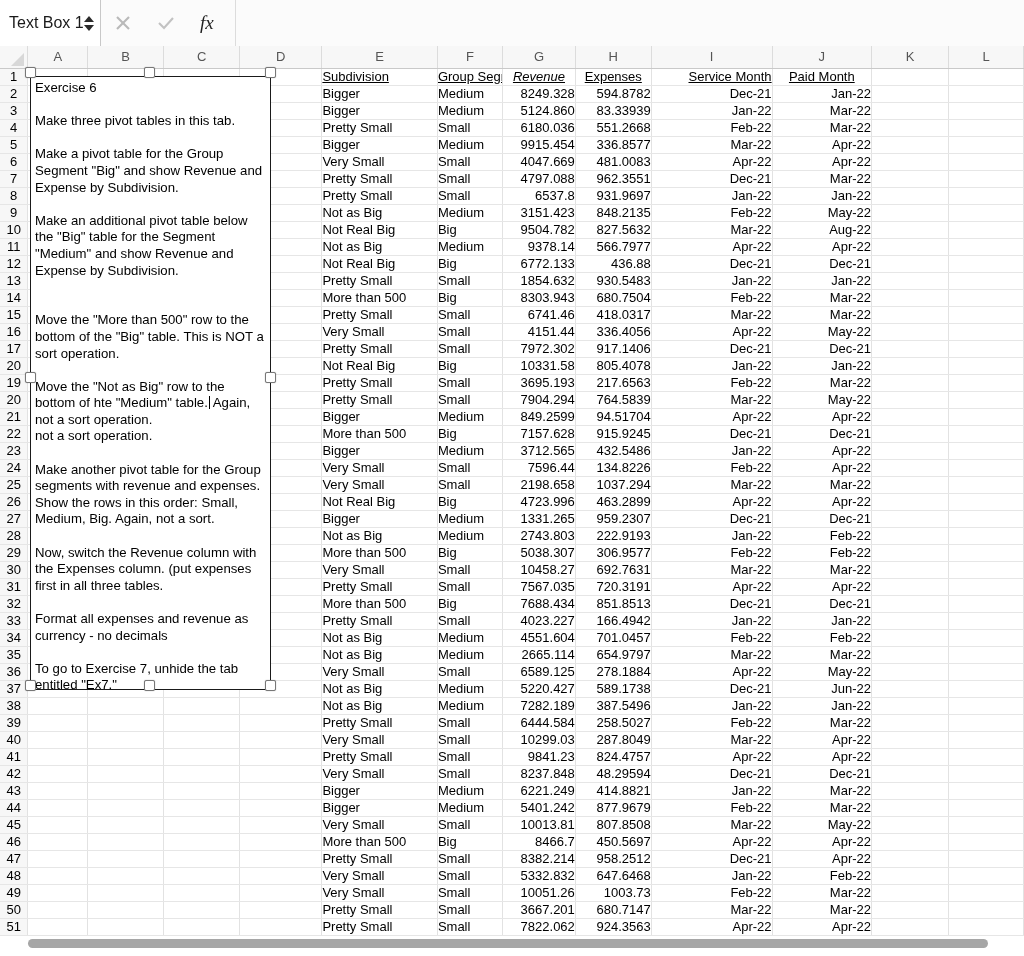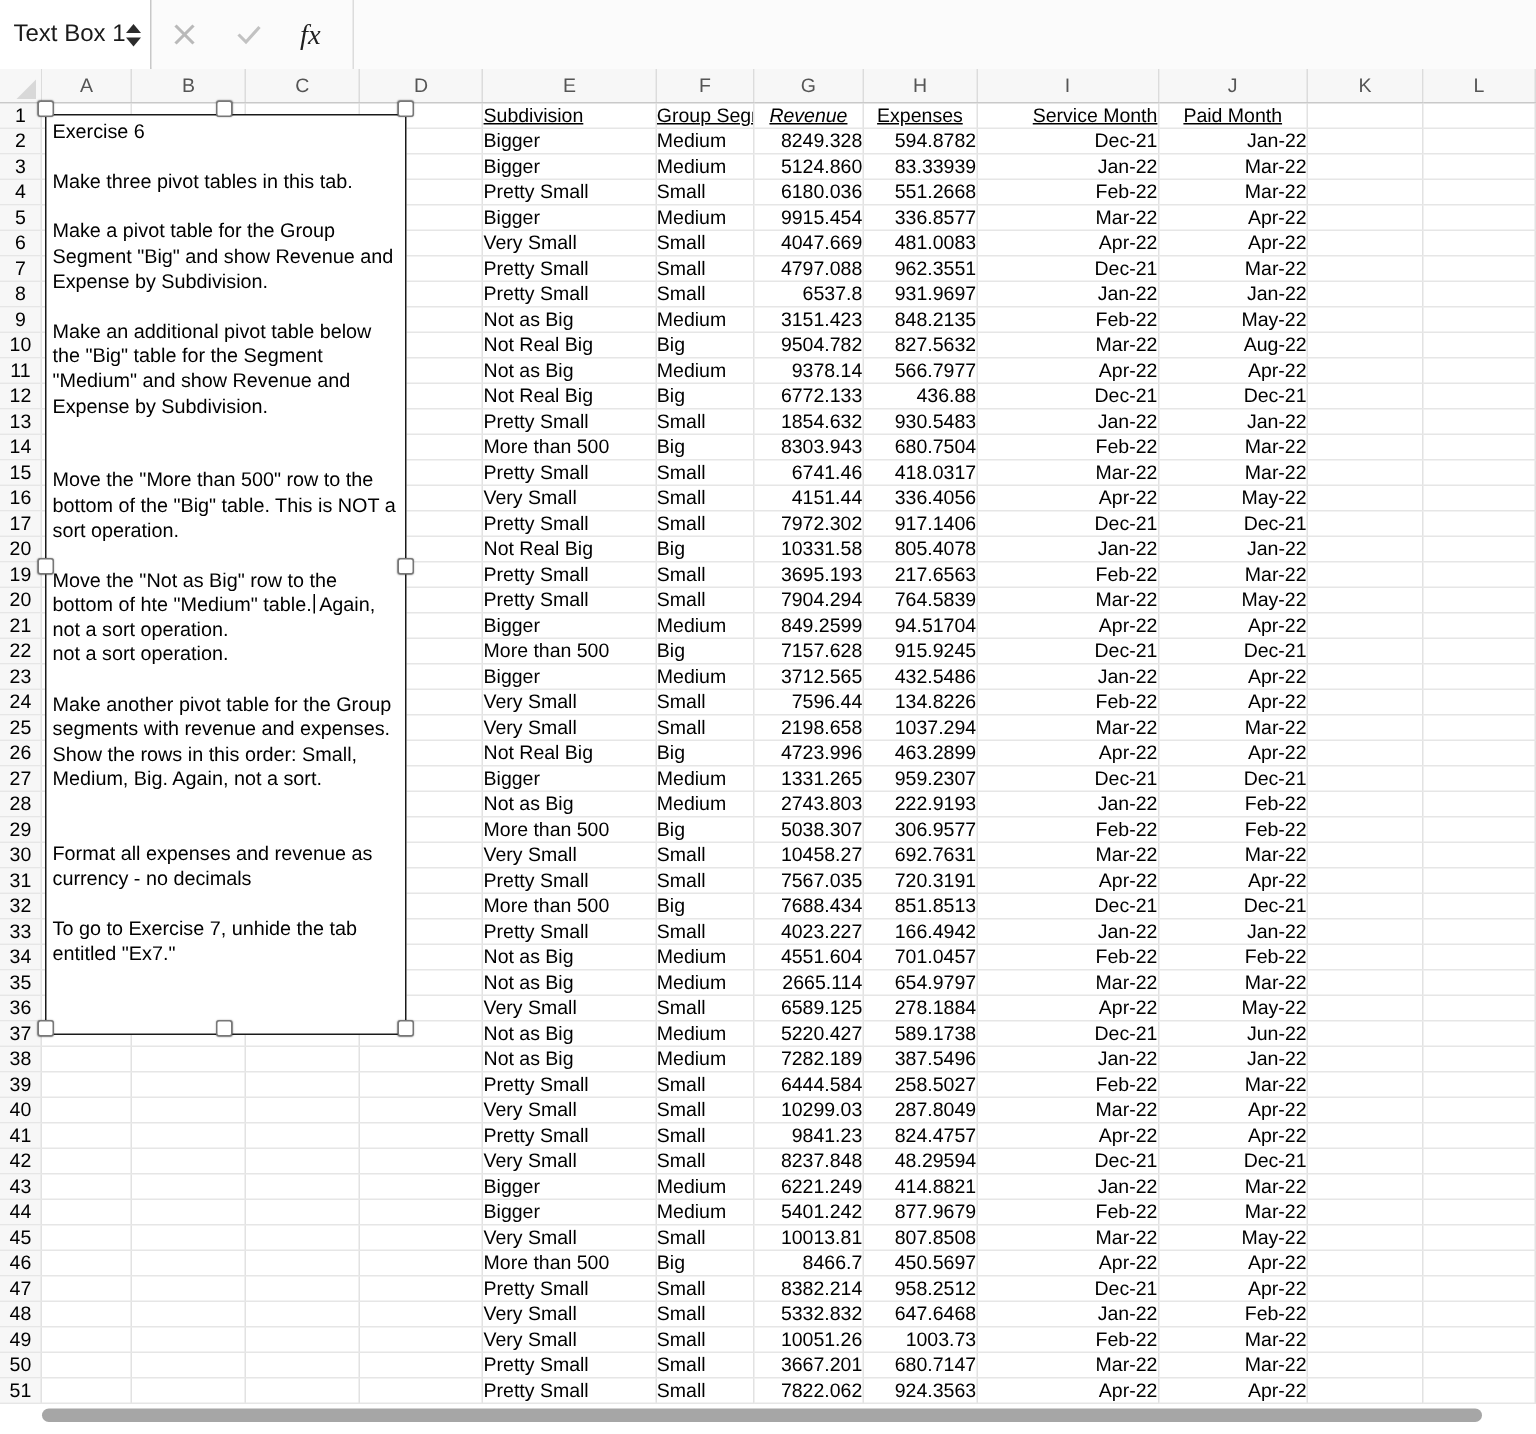--- a/index.html
+++ b/index.html
@@ -1016,20 +1016,21 @@
     <p>Make an additional pivot table below the "Big" table for the Segment "Medium"  and show Revenue and Expense by Subdivision.</p>
     <p class="blank"></p>
     <p class="blank"></p>
     <p>Move the "More than 500" row to the bottom of the "Big" table. This is NOT a sort operation.</p>
     <p class="blank"></p>
     <p>Move the "Not as Big" row to the bottom of hte "Medium" table.<span class="caret"></span><span> Again, not a sort operation.</span></p>
     <p>not a sort operation.</p>
     <p class="blank"></p>
     <p>Make another pivot table for the Group segments with revenue and expenses. Show the rows in this order: Small, Medium, Big. Again, not a sort.</p>
     <p class="blank"></p>
+    <p>Now, switch the Revenue column with the Expenses column. (put expenses first in all three tables.</p>
     <p class="blank"></p>
     <p>Format all expenses and revenue as currency - no decimals</p>
     <p class="blank"></p>
     <p>To go to Exercise 7, unhide the tab entitled "Ex7."</p>
   </div>
 
 <div class="handle" style="left:25px;  top:66.5px;"></div>
 <div class="handle" style="left:144px; top:66.5px;"></div>
 <div class="handle" style="left:265px; top:66.5px;"></div>
 <div class="handle" style="left:25px;  top:372px;"></div>

